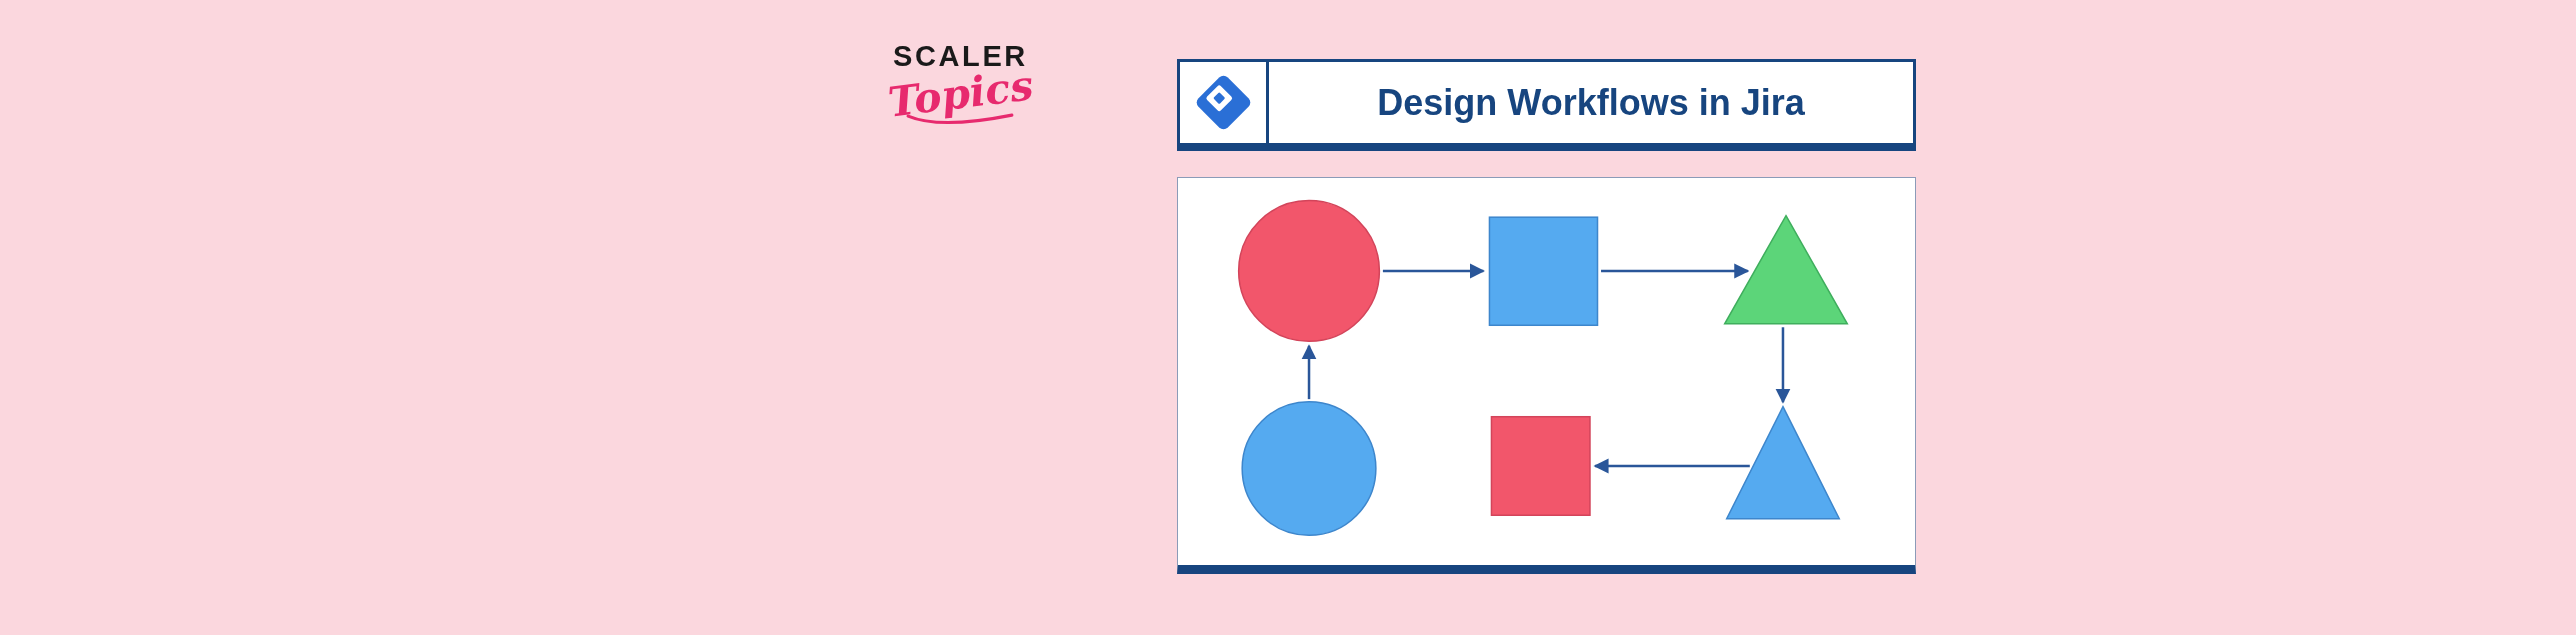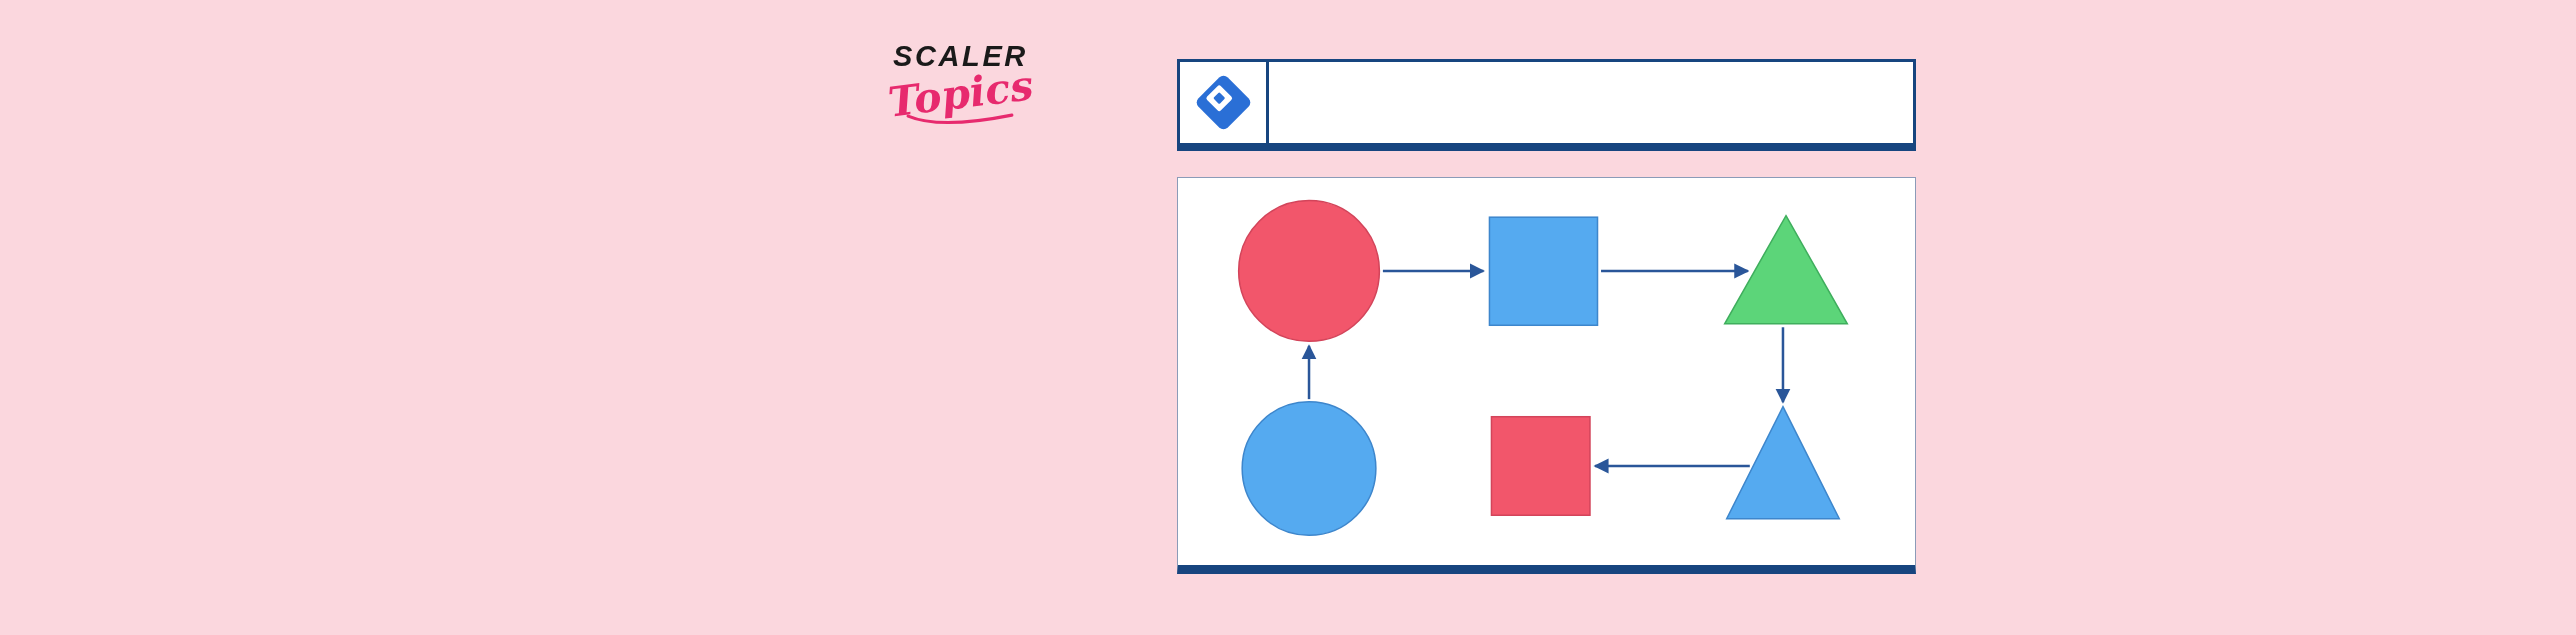--- a/index.html
+++ b/index.html
@@ -18,21 +18,20 @@
     top: 40px;
     width: 165px;
     text-align: center;
   }
   .brand-primary {
     font-family: "Liberation Sans", sans-serif;
     font-weight: 700;
     font-size: 29px;
     letter-spacing: 2.6px;
     color: var(--logo1-color, #1a1a1a);
-    font-style: italic;
   }
   .brand-secondary {
     display: inline-block;
     font-family: "DejaVu Serif", serif;
     font-style: italic;
     font-weight: 700;
     font-size: 41px;
     line-height: 1;
     color: var(--logo2-color, #e72a6e);
     transform: rotate(-7deg);
@@ -110,20 +109,23 @@
 </div>
 
 <div class="header-box">
   <div class="jira-cell">
     <svg viewBox="0 0 100 100" aria-hidden="true">
       <rect x="16" y="16" width="68" height="68" rx="10" transform="rotate(45 50 50)" fill="#2a6fd6"></rect>
       <rect x="27" y="27" width="32" height="32" rx="4" transform="rotate(45 43 43)" fill="#ffffff"></rect>
       <rect x="36" y="36" width="14" height="14" rx="2" transform="rotate(45 43 43)" fill="#2a6fd6"></rect>
     </svg>
   </div>
+  <div class="header-title-cell">
+    <div class="header-title">Design Workflows in Jira</div>
+  </div>
 </div>
 
 <div class="diagram-box">
   <div id="diagram-svg-host" style="width:100%;height:100%;">
       <svg viewBox="0 0 1435 770" preserveAspectRatio="xMidYMid meet">
         <defs>
           <marker id="ah" viewBox="0 0 10 10" refX="9" refY="5" markerWidth="6" markerHeight="6" orient="auto-start-reverse">
             <path d="M0,0 L10,5 L0,10 z" fill="#2a5699"></path>
           </marker>
         </defs>

